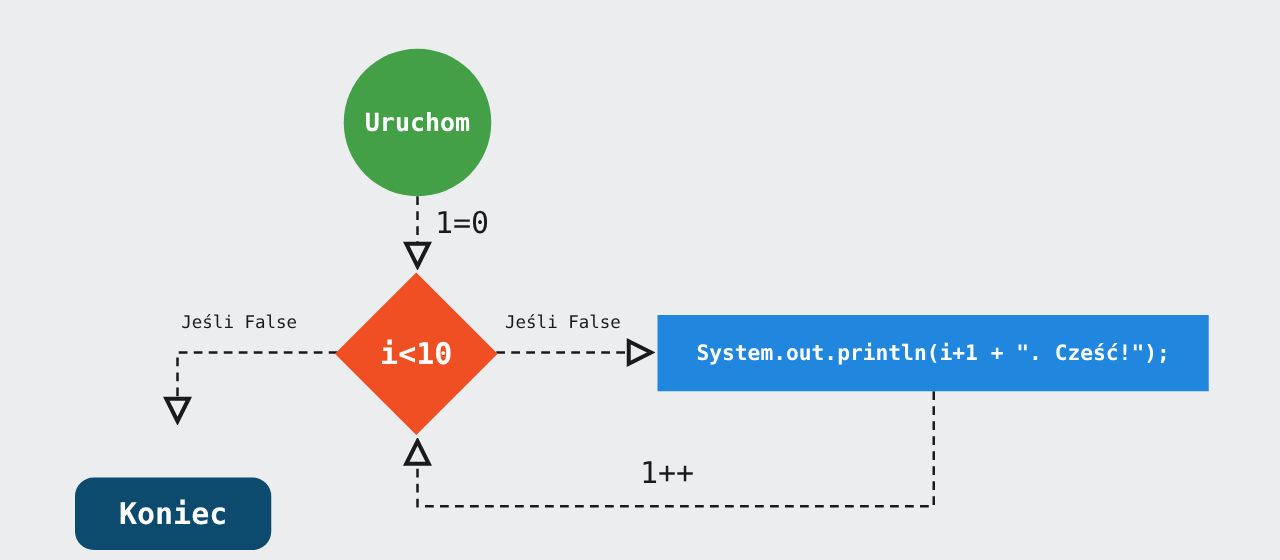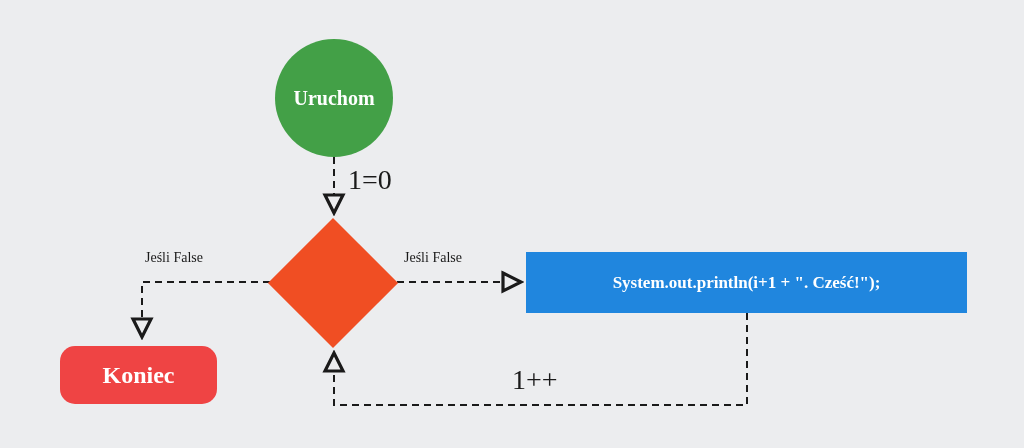--- a/index.html
+++ b/index.html
@@ -3,21 +3,20 @@
 <meta charset="utf-8">
 <style>
   html, body { margin: 0; padding: 0; }
   body { font-family: "DejaVu Sans Mono", "Liberation Mono", monospace; }
   .canvas {
     position: relative;
     width: 1024px;
     height: 448px;
     background: #ECEDEF;
     overflow: hidden;
-    font-family: Liberation Serif, serif;
   }
   .node {
     position: absolute;
     display: flex;
     align-items: center;
     justify-content: center;
     color: #ffffff;
     font-weight: bold;
     box-sizing: border-box;
   }
@@ -50,21 +49,21 @@
     width: 441px; height: 61px;
     font-size: 17px;
   }
   .edge-label {
     position: absolute;
     color: #1a1a1a;
     white-space: nowrap;
     line-height: 1;
   }
   .edge-label.small { font-size: 14px; }
-  .edge-label.big   { font-size: 28px; }
+  .edge-label.big   { font-size: 24px; }
   svg.wires {
     position: absolute;
     left: 0; top: 0;
     width: 1024px; height: 448px;
     pointer-events: none;
   }
   svg.wires path.wire {
     fill: none;
     stroke: #1a1a1a;
     stroke-width: 2;
@@ -84,22 +83,23 @@
     </defs>
     <path class="wire" d="M334,157 L334,210" marker-end="url(#arrowOpen)"></path>
     <path class="wire" d="M270,282 L142,282 L142,334" marker-end="url(#arrowOpen)"></path>
     <path class="wire" d="M397,282 L518,282" marker-end="url(#arrowOpen)"></path>
     <path class="wire" d="M747,313 L747,405 L334,405 L334,356" marker-end="url(#arrowOpen)"></path>
   </svg>
 
   <div class="node start-circle" style="background: rgb(67, 160, 71);">Uruchom</div>
 
   <div class="diamond-shape" style="background: rgb(240, 78, 35);"></div>
+  <div class="node diamond-label">i&lt;10</div>
 
-  <div class="node end-box" style="background: #ef4444;">Koniec</div>
+  <div class="node end-box" style="background: #0c4a6e; margin-top: 36px;">Koniec</div>
 
   <div class="node process-box" style="background: rgb(32, 134, 222);">System.out.println(i+1 + ". Cześć!");</div>
 
   <div class="edge-label big" style="left:348px; top:166px;">1=0</div>
 
   <div class="edge-label small" style="left:145px; top:251px;">Jeśli False</div>
 
   <div class="edge-label small" style="left:404px; top:251px;">Jeśli False</div>
 
   <div class="edge-label big" style="left:512px; top:366px;">1++</div>

